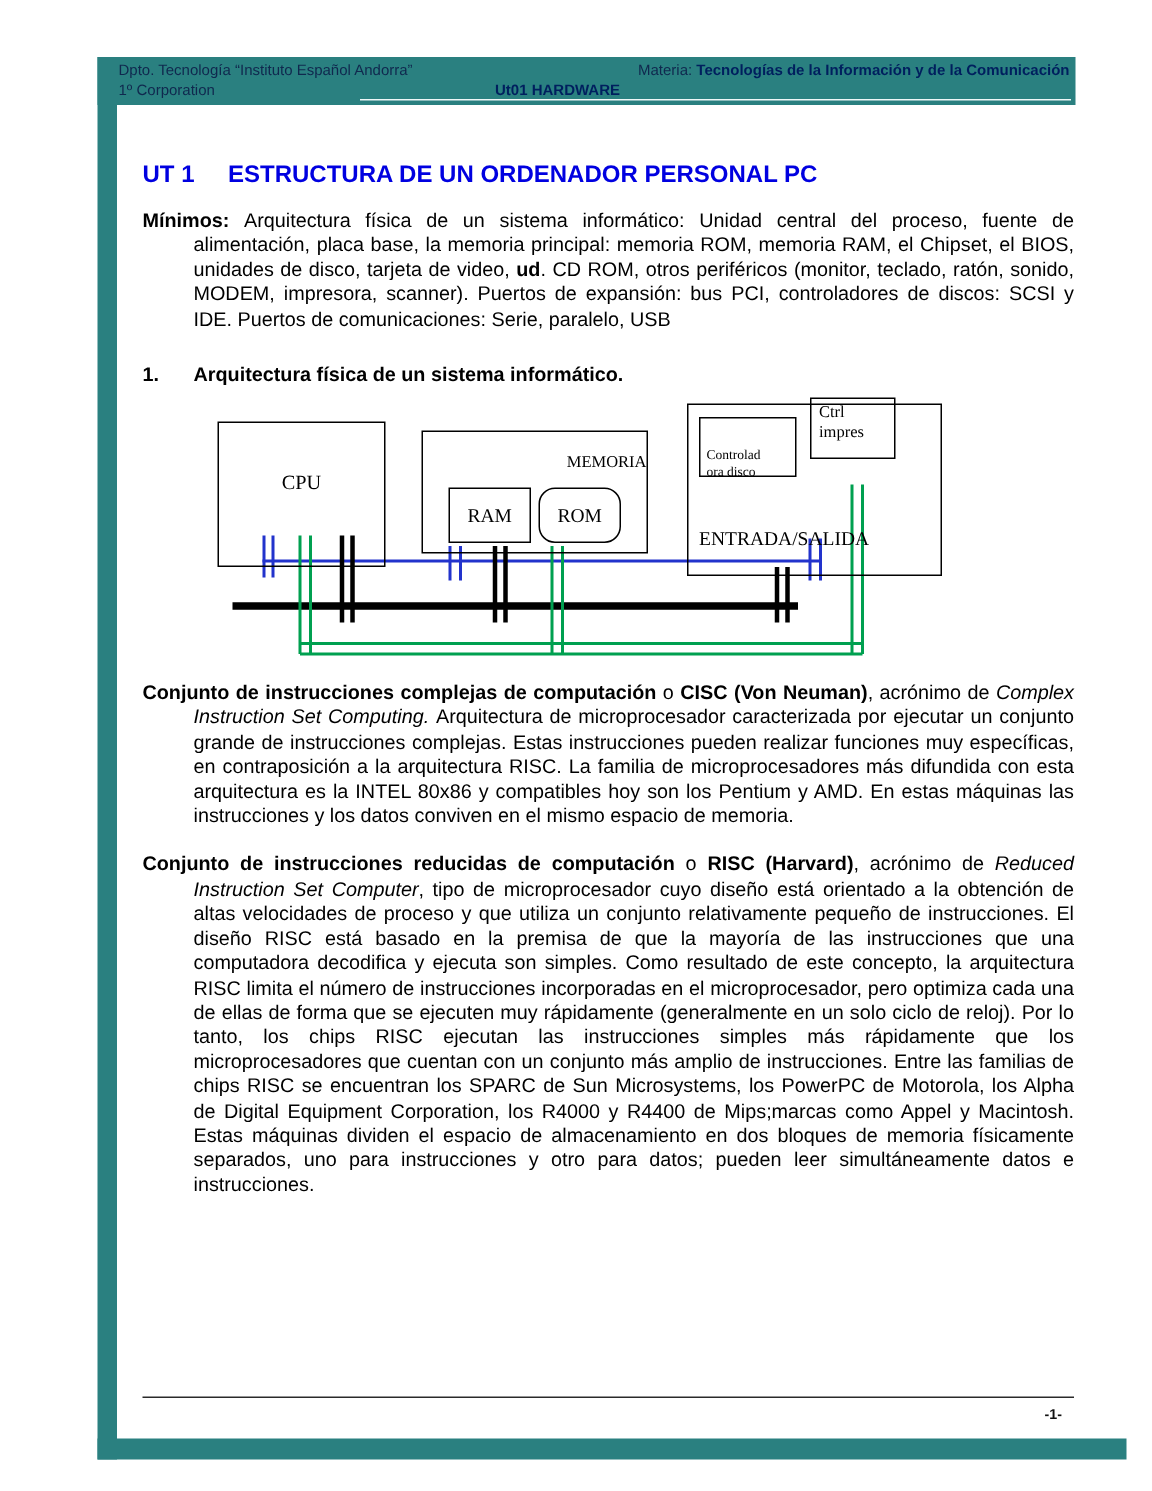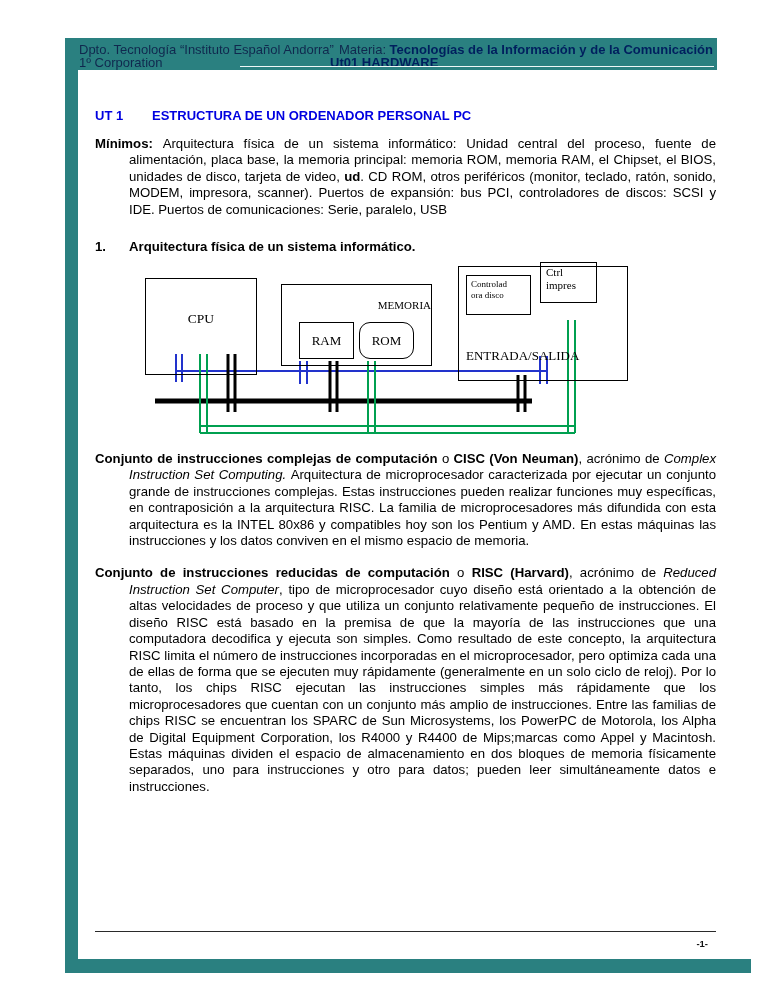--- a/index.html
+++ b/index.html
@@ -6,32 +6,32 @@
   html, body { background: #ffffff; }
   body { width: 768px; height: 994px; font-family: "Liberation Sans", sans-serif; color: #000; }
 
   .page { position: relative; width: 768px; height: 994px; background: #fff; overflow: hidden; }
 
   
   .left-bar   { position: absolute; left: 65px; top: 38px; width: 13px; height: 935px; background: var(--teal); }
   .bottom-bar { position: absolute; left: 65px; top: 959px; width: 686px; height: 14px; background: var(--teal); }
 
   
-  .header-band { position: absolute; left: 65px; top: 38px; width: 652px; height: 32px; background: var(--teal); font-size: 13px; color: #10284e; }
+  .header-band { position: absolute; left: 65px; top: 38px; width: 652px; height: 32px; background: var(--teal); font-size: 10px; color: #10284e; }
   .header-band .h-dept    { position: absolute; left: 14px;  top: 4px;  white-space: nowrap; }
   .header-band .h-materia { position: absolute; right: 4px;  top: 4px;  white-space: nowrap; }
   .header-band .h-materia b { color: #001f5e; }
   .header-band .h-course  { position: absolute; left: 14px;  top: 17px; white-space: nowrap; }
   .header-band .h-unit    { position: absolute; left: 265px; top: 17px; font-weight: bold; color: #001f5e; white-space: nowrap; }
   .header-underline { position: absolute; left: 175px; right: 3px; bottom: 3px; height: 1px; background: #eef7f7; }
 
   
   .content { position: absolute; left: 95px; top: 70px; width: 621px; }
 
-  .doc-title { display: flex; margin-top: 38px; font-size: 13px; font-weight: bold; color: var(--heading_blue); }
+  .doc-title { display: flex; margin-top: 38px; font-size: 16px; font-weight: bold; color: var(--heading_blue); }
   .doc-title .num { width: 57px; flex: none; }
 
   .para { margin-top: 13px; font-size: 13.2px; line-height: 16.4px; text-align: justify; padding-left: 34px; text-indent: -34px; }
   .para i { font-style: italic; }
 
   .sec-heading { display: flex; margin-top: 21px; font-size: 13.2px; font-weight: bold; }
   .sec-heading .num { width: 34px; flex: none; }
   .sec-heading.blue { color: var(--heading_blue); margin-top: 8px; }
 
   .cisc-para { margin-top: 9px; }
@@ -41,21 +41,21 @@
   .diagram { position: relative; margin-top: 6px; height: 182px; font-family: "Liberation Serif", serif; }
   .diagram svg { position: absolute; left: 0; top: 0; }
   .dbox { position: absolute; border: 1px solid #000; background: transparent; }
   .cpu-box { left: 50px; top: 18px; width: 112px; height: 97px; display: flex; align-items: center; justify-content: center; padding-bottom: 16px; font-size: 13.5px; }
   .mem-box { left: 186px; top: 24px; width: 151px; height: 82px; text-align: right; font-size: 11px; }
   .mem-box .mem-label { display: inline-block; margin-top: 14px; }
   .ram-box { left: 204px; top: 62px; width: 55px; height: 37px; display: flex; align-items: center; justify-content: center; font-size: 13px; }
   .rom-box { left: 264px; top: 62px; width: 55px; height: 37px; display: flex; align-items: center; justify-content: center; font-size: 13px; border-radius: 11px; }
   .io-box  { left: 363px; top: 6px;  width: 170px; height: 115px; }
   .io-label { position: absolute; left: 371px; top: 88px; font-size: 13px; }
-  .ctrl-disk-box   { left: 371px; top: 15px; width: 65px; height: 40px; font-size: 9px;  padding: 3px 0 0 4px; line-height: 11px; }
+  .ctrl-disk-box   { left: 371px; top: 15px; width: 65px; height: 40px; font-size: 9px;  padding: 19px 0 0 4px; line-height: 11px; }
   .ctrl-impres-box { left: 445px; top: 2px; width: 57px; height: 41px; font-size: 11px; padding: 3px 0 0 5px; line-height: 13px; }
 
   .bus-blue  line { stroke: var(--bus_blue); stroke-width: 2; }
   .bus-black line { stroke: #000; stroke-width: 3; }
   .bus-black line.thick { stroke-width: 5; }
   .bus-green line { stroke: var(--bus_green); stroke-width: 2; }
 
   
   .footer-line { position: absolute; left: 95px; top: 931px; width: 621px; border-top: 1px solid #2a2a2a; }
   .page-num { position: absolute; left: 95px; top: 938px; width: 613px; text-align: right; font-size: 9.5px; font-weight: bold; color: #111; }

